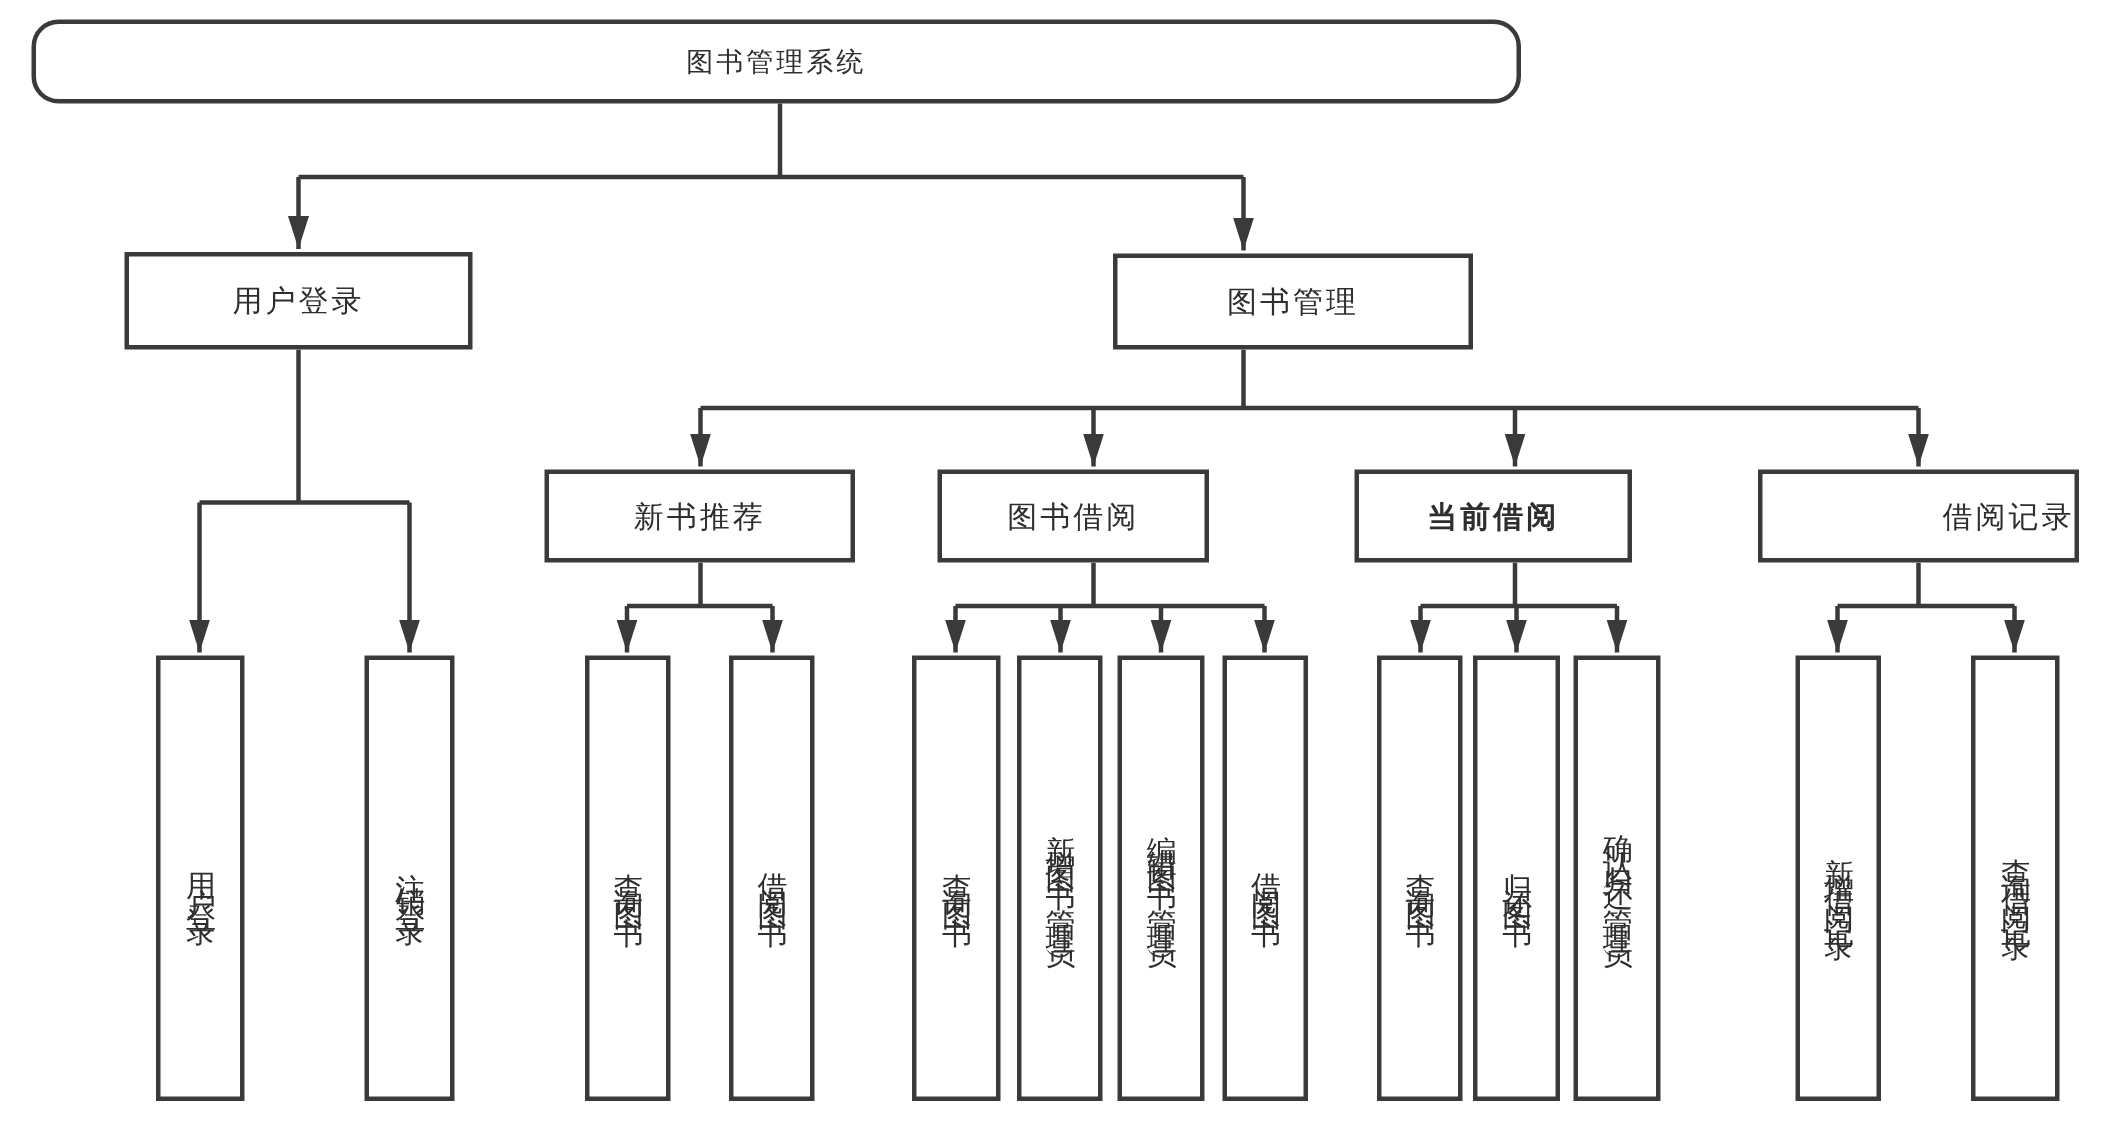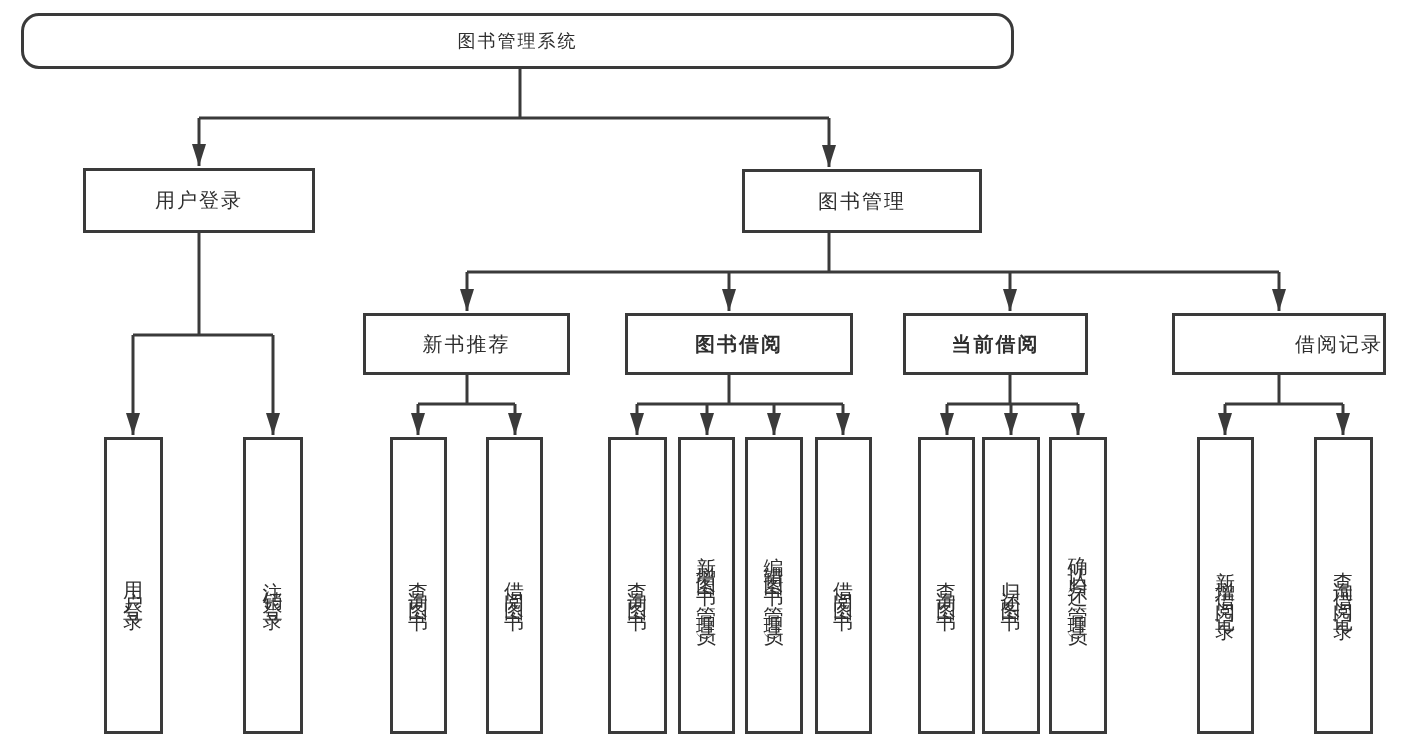--- a/index.html
+++ b/index.html
@@ -134,21 +134,21 @@
   <div class="node node-h" style="left:83px; top:168px; width:232px; height:65px;">
     <span>用户登录</span>
   </div>
   <div class="node node-h" style="left:696px; top:169px; width:240px; height:64px;margin-left:46px;">
     <span>图书管理</span>
   </div>
 
   <div class="node node-h" style="left:363px; top:313px; width:207px; height:62px;text-align:right;">
     <span>新书推荐</span>
   </div>
-  <div class="node node-h" style="left:625px; top:313px; width:228px; height:62px;font-weight:bold;">
+  <div class="node node-h" style="left:625px; top:313px; width:181px; height:62px;">
     <span>图书借阅</span>
   </div>
   <div class="node node-h" style="left:903px; top:313px; width:185px; height:62px;font-weight:bold;">
     <span>当前借阅</span>
   </div>
   <div class="node node-h" style="left:1172px; top:313px; width:214px; height:62px;justify-content:flex-end;">
     <span>借阅记录</span>
   </div>
 
   <div class="leaf" style="left:104px; width:59px;">

